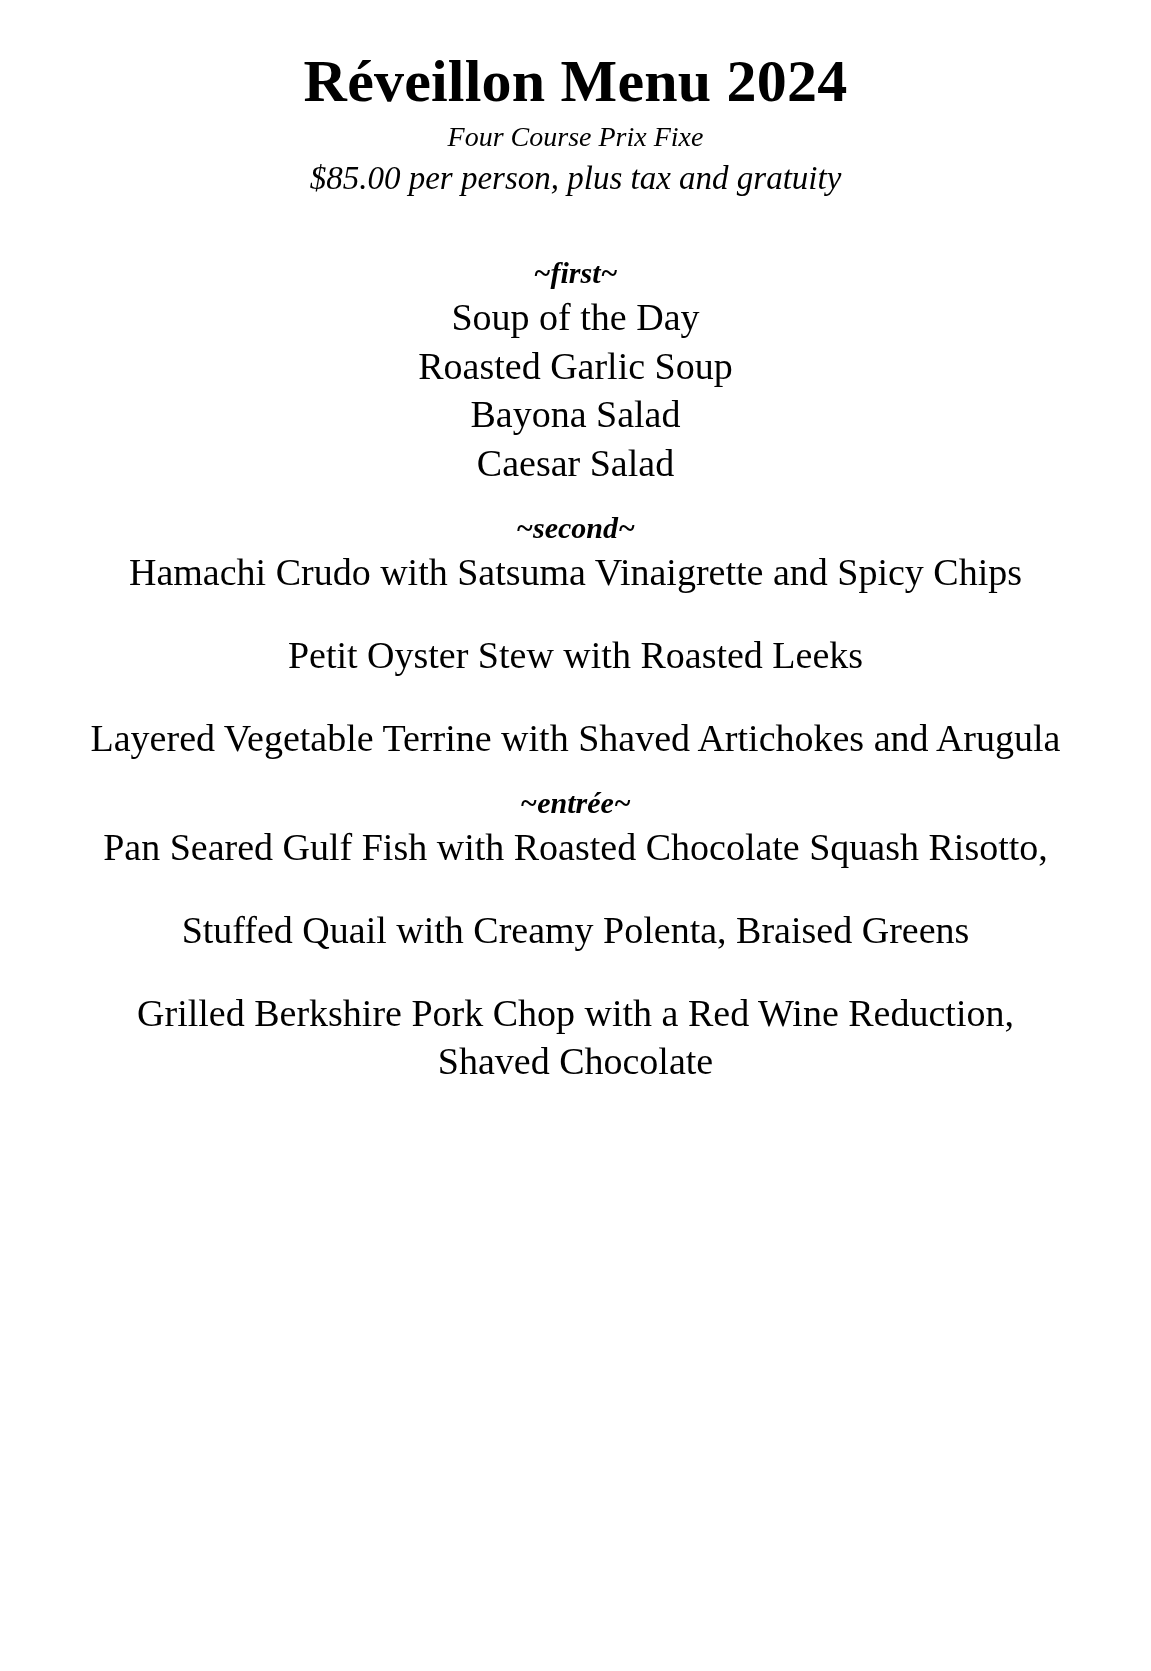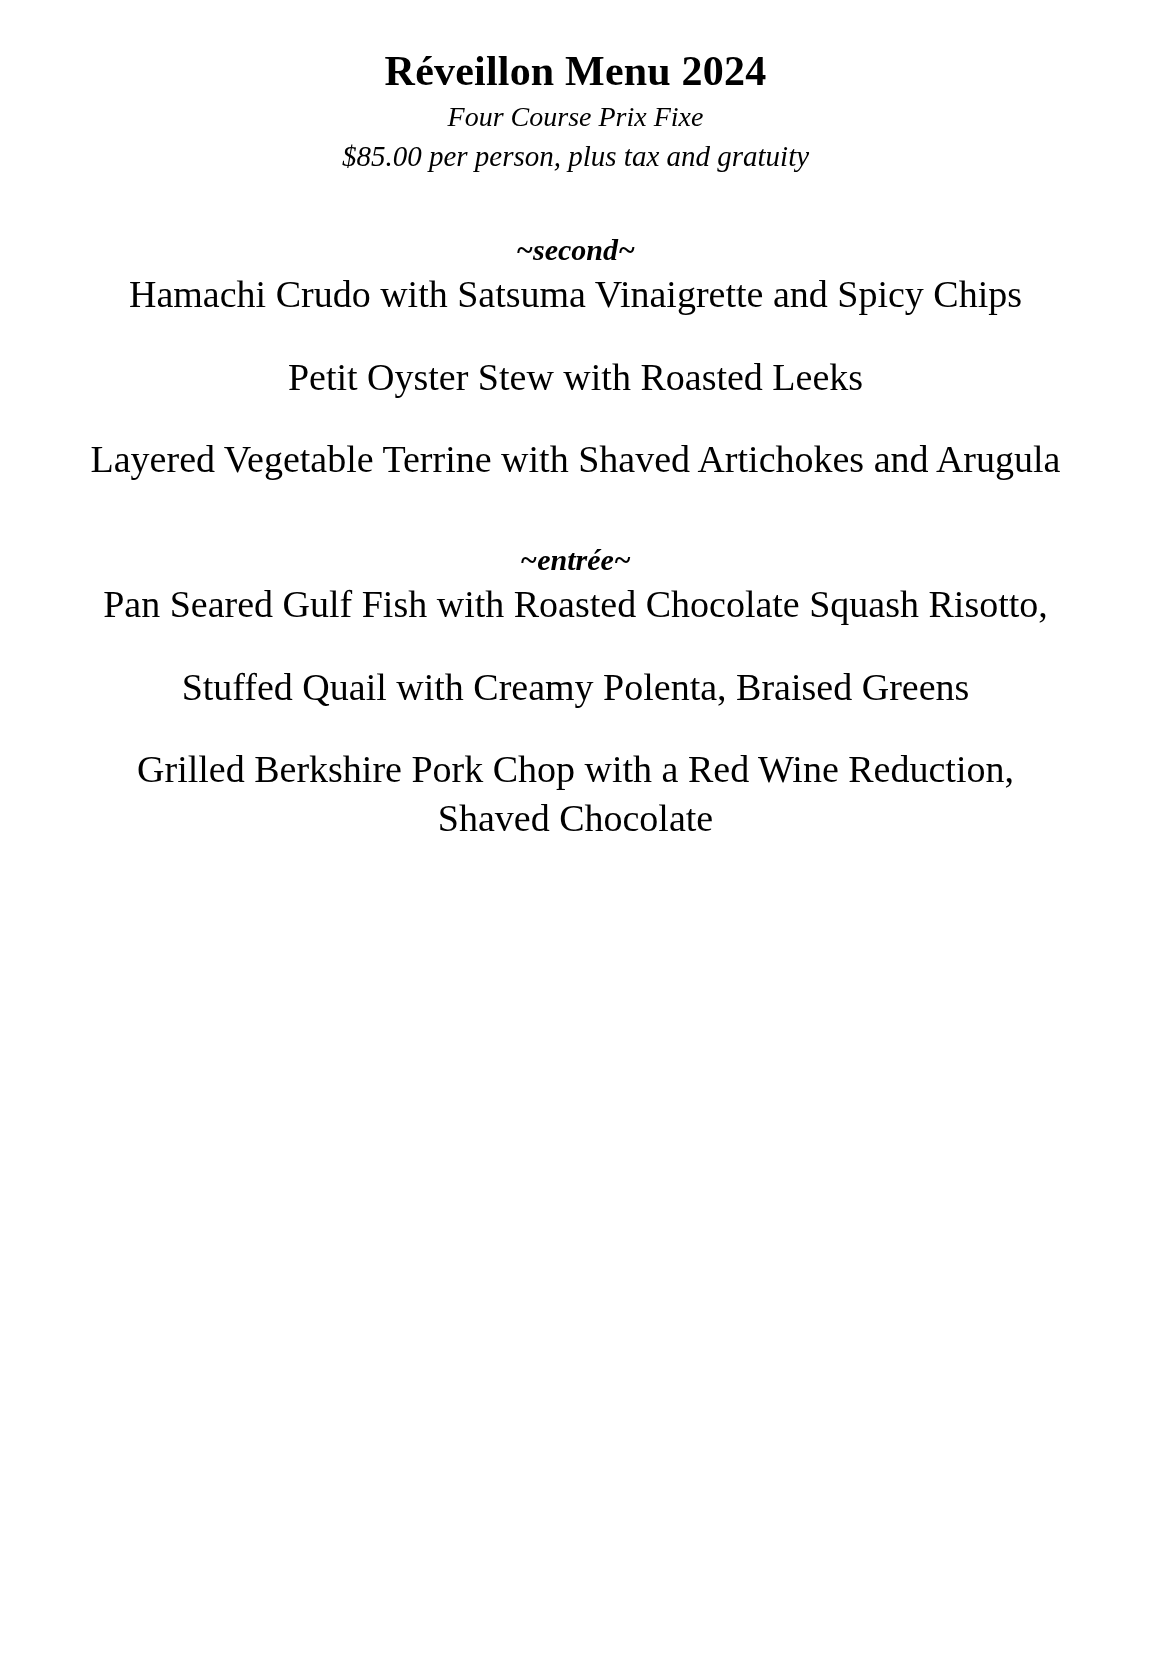--- a/index.html
+++ b/index.html
@@ -18,45 +18,45 @@
     width: 1151px;
     height: 1671px;
     box-sizing: border-box;
     padding: 48px 72px 0 72px;
     background: #ffffff;
     text-align: center;
   }
 
   
   .menu-title {
-    font-size: 42px;
+    font-size: 60px;
     font-weight: bold;
     line-height: 1.12;
     letter-spacing: 0.2px;
     margin: 0;
   }
   .menu-subtitle {
     font-size: 28px;
     font-style: italic;
     line-height: 1.15;
     margin: 6px 0 0 0;
   }
   .menu-price {
-    font-size: 29px;
+    font-size: 33px;
     font-style: italic;
     line-height: 1.2;
     margin: 6px 0 0 0;
   }
 
   
   .course {
     margin: 0;
   }
   .course-gap-first { margin-top: 56px; }
-  .course-gap       { margin-top: 58px; }
+  .course-gap       { margin-top: 23px; }
 
   .course-header {
     font-size: 30px;
     font-weight: bold;
     font-style: italic;
     line-height: 1.2;
     margin: 0 0 2px 0;
   }
 
   .dish-list {
@@ -82,20 +82,29 @@
 <body>
 
 <div class="page">
 
   <h1 class="menu-title">Réveillon Menu 2024</h1>
 
   <div class="menu-subtitle">Four Course Prix Fixe</div>
 
   <div class="menu-price">$85.00 per person, plus tax and gratuity</div>
 
+  <section class="course course-gap-first">
+    <div class="course-header">~first~</div>
+    <ul class="dish-list">
+      <li class="dish">Soup of the Day</li>
+      <li class="dish">Roasted Garlic Soup</li>
+      <li class="dish">Bayona Salad</li>
+      <li class="dish">Caesar Salad</li>
+    </ul>
+  </section>
 
   <section class="course course-gap">
     <div class="course-header">~second~</div>
     <ul class="dish-list spaced">
       <li class="dish">Hamachi Crudo with Satsuma Vinaigrette and Spicy Chips</li>
       <li class="dish">Petit Oyster Stew with Roasted Leeks</li>
       <li class="dish">Layered Vegetable Terrine with Shaved Artichokes and Arugula</li>
     </ul>
   </section>
 

